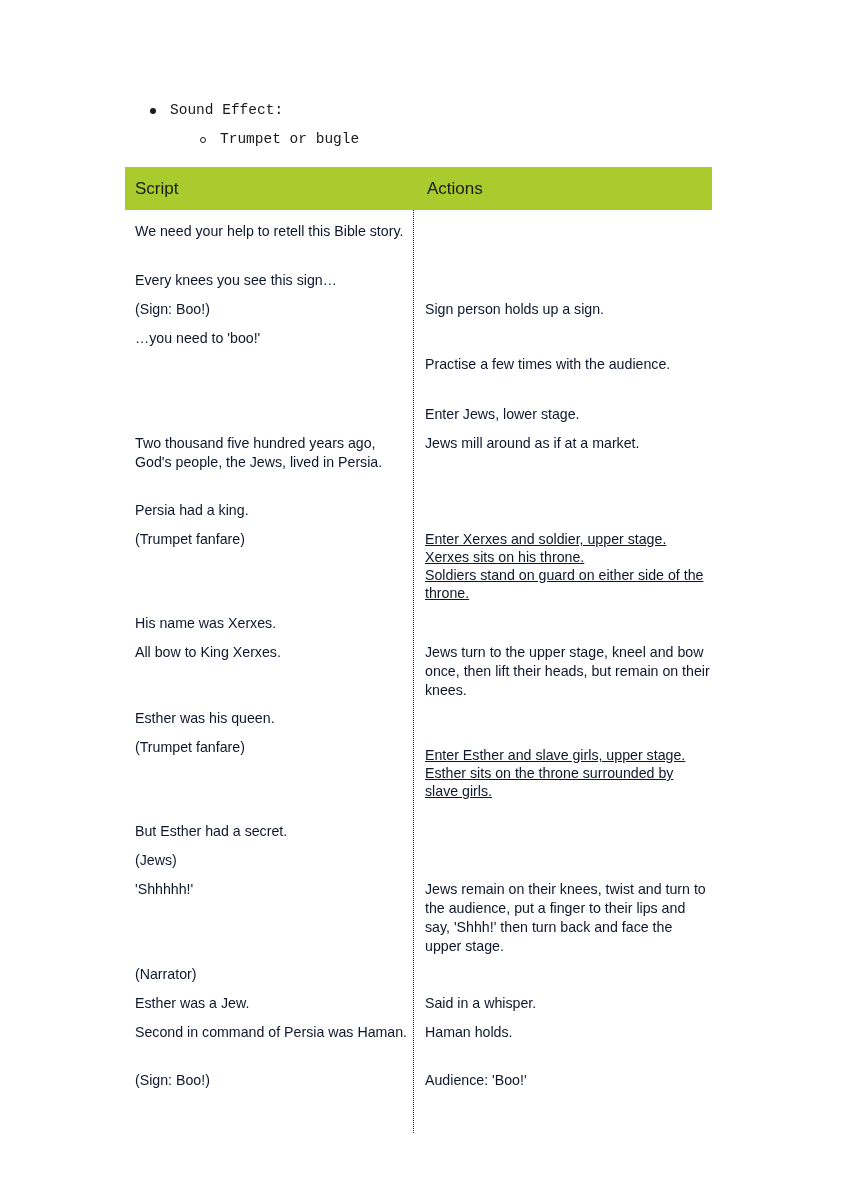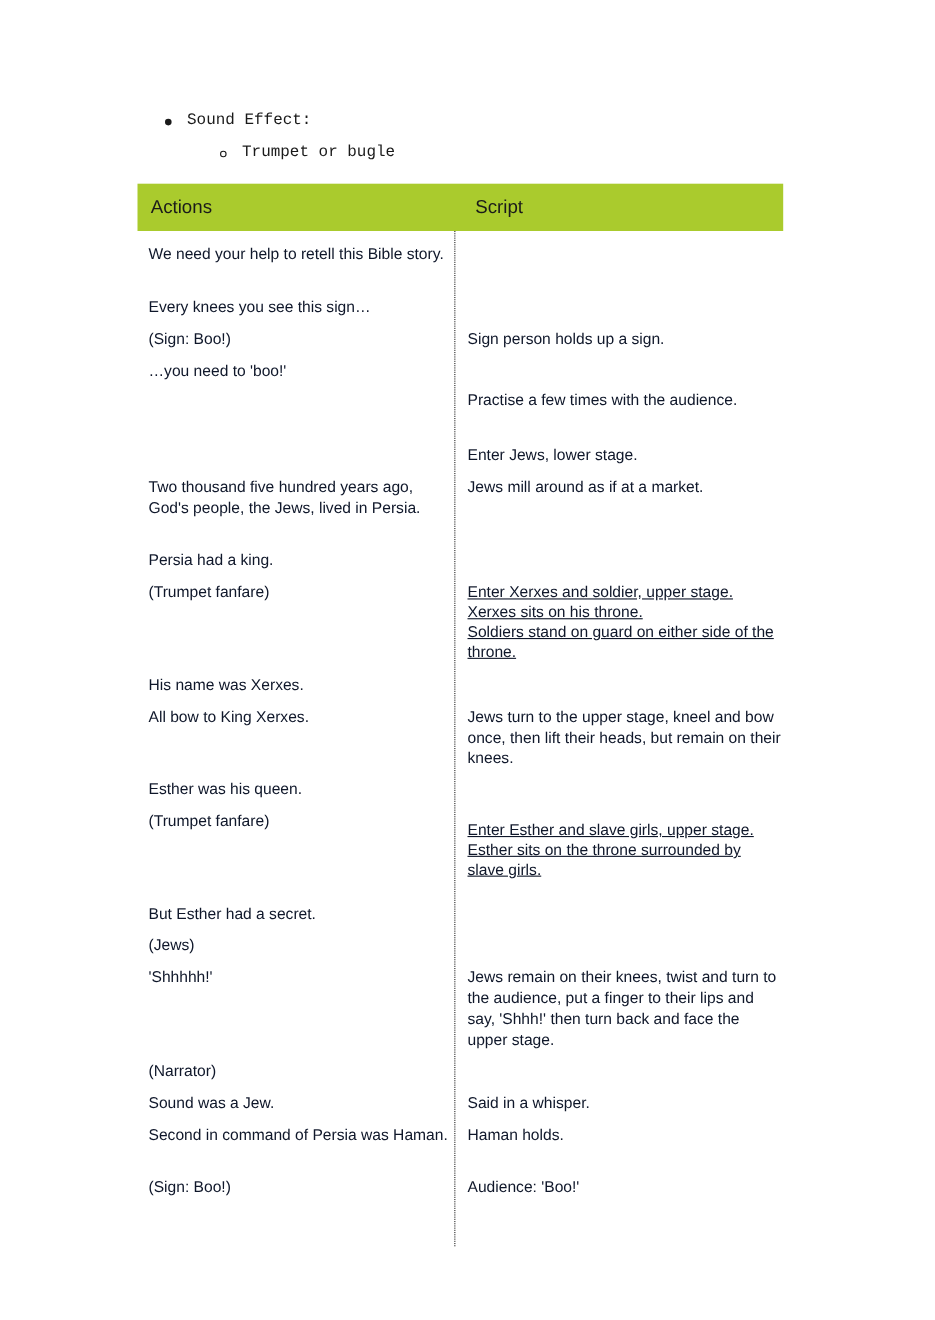--- a/index.html
+++ b/index.html
@@ -138,22 +138,22 @@
       <span class="marker">
           <span class="dot-hollow"></span>
         </span>
       <span class="bullet-text">Trumpet or bugle</span>
     </div>
   </div>
 
   <div class="table">
 
     <div class="table-header">
+      <div class="hcell script">Script</div>
       <div class="hcell actions">Actions</div>
-      <div class="hcell script">Script</div>
     </div>
 
     <div class="table-body">
       <div class="divider"></div>
 
       <div class="col col-script">
         <p class="para" style="top:12px">We need your help to retell this Bible story.</p>
         <p class="para" style="top:61px">Every knees you see this sign…</p>
         <p class="para" style="top:90px">(Sign: Boo!)</p>
         <p class="para" style="top:119px">…you need to 'boo!'</p>
@@ -161,21 +161,21 @@
         <p class="para" style="top:291px">Persia had a king.</p>
         <p class="para" style="top:320px">(Trumpet fanfare)</p>
         <p class="para" style="top:404px">His name was Xerxes.</p>
         <p class="para" style="top:433px">All bow to King Xerxes.</p>
         <p class="para" style="top:499px">Esther was his queen.</p>
         <p class="para" style="top:528px">(Trumpet fanfare)</p>
         <p class="para" style="top:612px">But Esther had a secret.</p>
         <p class="para" style="top:641px">(Jews)</p>
         <p class="para" style="top:670px">'Shhhhh!'</p>
         <p class="para" style="top:755px">(Narrator)</p>
-        <p class="para" style="top:784px">Sound was a Jew.</p>
+        <p class="para" style="top:784px">Esther was a Jew.</p>
         <p class="para" style="top:813px">Second in command of Persia was Haman.</p>
         <p class="para" style="top:861px">(Sign: Boo!)</p>
       </div>
 
       <div class="col col-actions">
         <p class="para" style="top:90px">Sign person holds up a sign.</p>
         <p class="para" style="top:145px">Practise a few times with the audience.</p>
         <p class="para" style="top:195px">Enter Jews, lower stage.</p>
         <p class="para" style="top:224px">Jews mill around as if at a market.</p>
         <p class="para tight" style="top:320px">Enter Xerxes and soldier, upper stage.<br>Xerxes sits on his throne.<br>Soldiers stand on guard on either side of the throne.</p>

